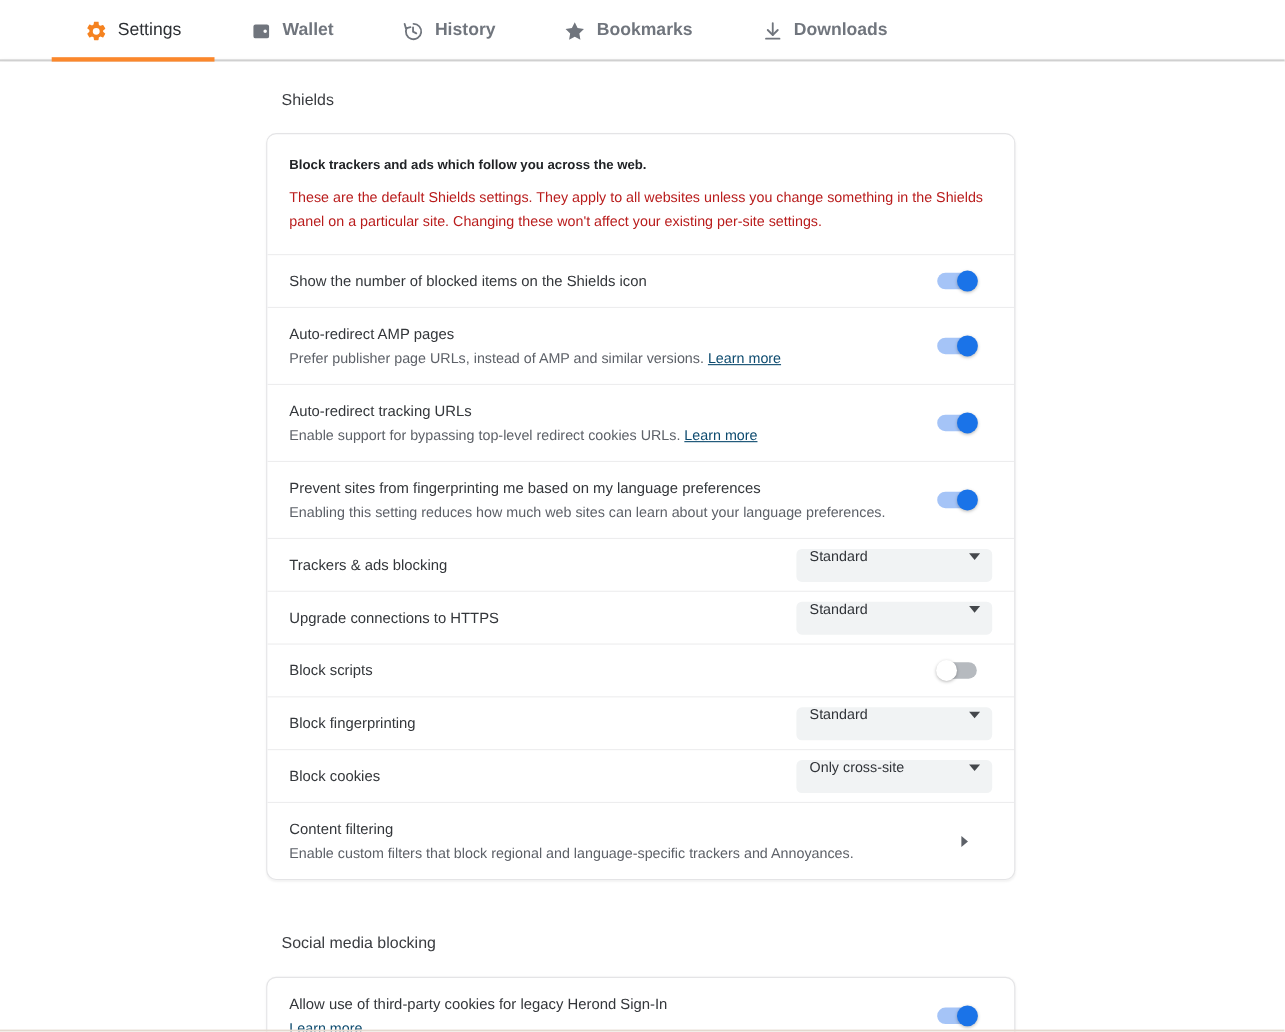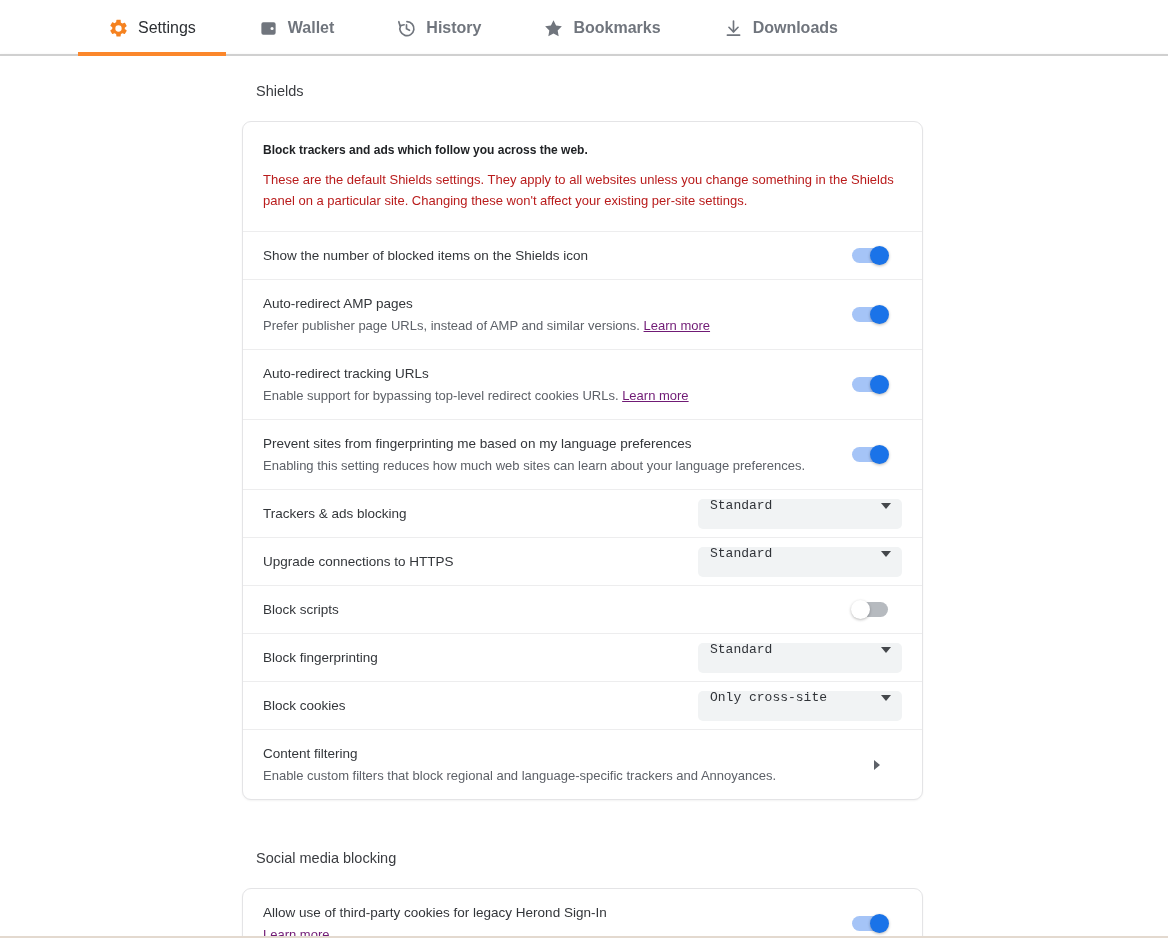--- a/index.html
+++ b/index.html
@@ -11,21 +11,21 @@
     overflow: hidden;
   }
 
   
   .tabbar {
     position: relative;
     height: 56px;
     background: #ffffff;
     display: flex;
     align-items: center;
-    padding-left: 108px;
+    padding-left: 77px;
   }
   .tabbar::after {
     content: "";
     position: absolute;
     left: 0; right: 0; bottom: 0;
     height: 2px;
     background: #d0d0d0;
     box-shadow: 0 2px 4px rgba(0,0,0,0.14);
   }
   .tab {
@@ -122,21 +122,21 @@
     line-height: 20px;
   }
   .intro-desc {
     font-size: 13px;
     color: #b91c1c;
     line-height: 21px;
     margin-top: 9px;
     max-width: 640px;
   }
   a.learn {
-    color: #701a75;
+    color: #0c4a6e;
     text-decoration: underline;
     cursor: pointer;
   }
 
   
   .toggle {
     width: 36px; height: 15px;
     border-radius: 8px;
     position: relative;
     flex: 0 0 auto;
@@ -150,33 +150,32 @@
     top: -2px;
     box-shadow: 0 1px 3px rgba(0,0,0,0.28);
   }
   .toggle.on { background: #a5c4f7; }
   .toggle.on .thumb { right: -1px; background: #1a73e8; }
   .toggle.off { background: #b6babf; }
   .toggle.off .thumb { left: -1px; background: #ffffff; }
 
   
   .select {
-    width: 204px;
+    width: 178px;
     height: 30px;
     background: #f1f3f4;
     border-radius: 5px;
     display: flex;
     align-items: center;
     justify-content: space-between;
     padding: 0 11px 16px 12px;
     font-size: 13px;
     color: #303338;
     cursor: pointer;
     flex: 0 0 auto;
-    font-family: Liberation Mono, monospace;
   }
   .caret {
     width: 0; height: 0;
     border-left: 5px solid transparent;
     border-right: 5px solid transparent;
     border-top: 6px solid #44474b;
   }
   .chev-right {
     width: 0; height: 0;
     border-top: 5px solid transparent;

